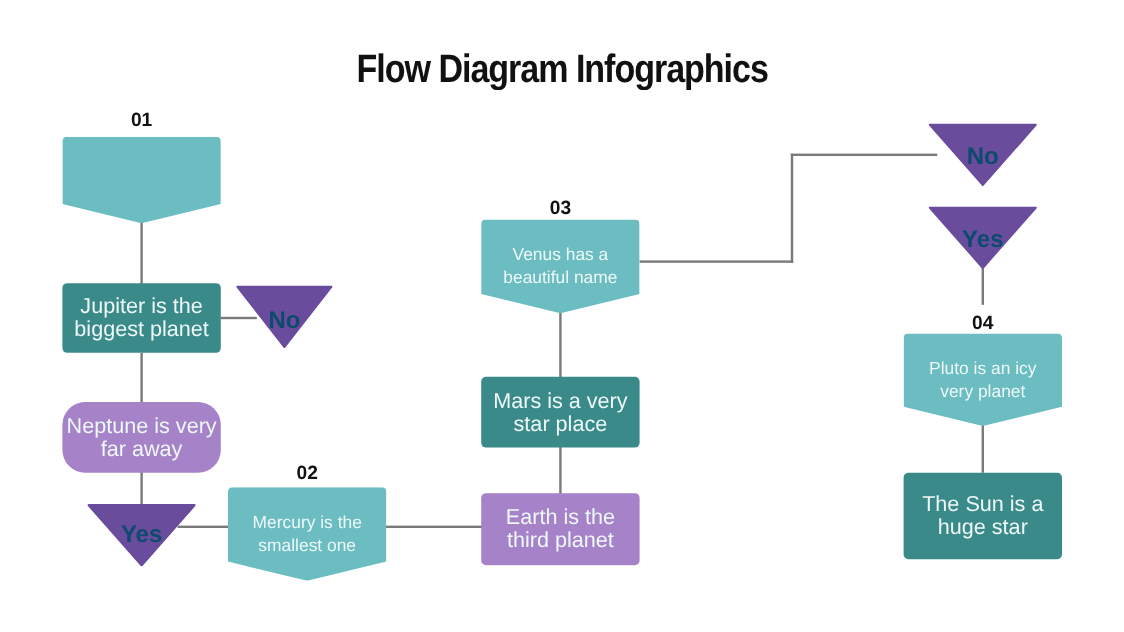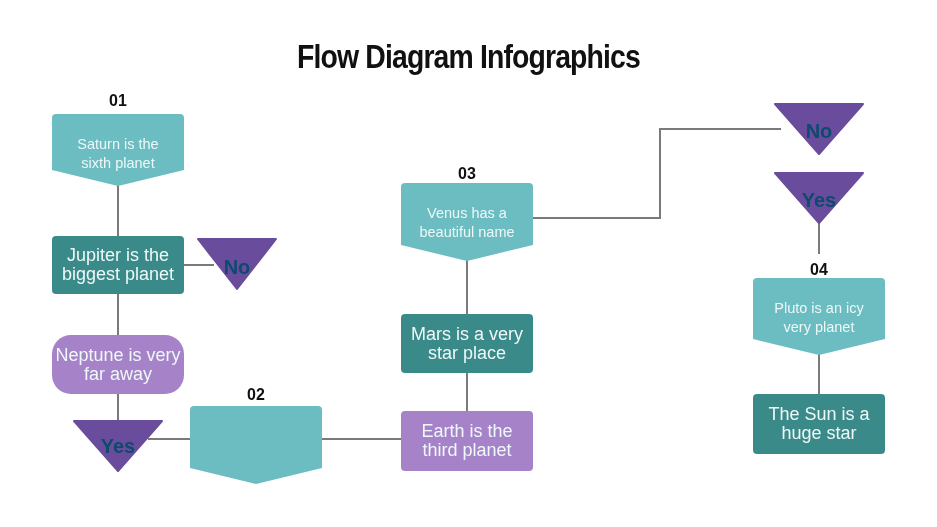--- a/index.html
+++ b/index.html
@@ -32,21 +32,20 @@
 <div class="line" style="left:659px;top:128px;width:2px;height:91px;"></div>
 <div class="line" style="left:659px;top:128px;width:122px;height:2px;"></div>
 <div class="line" style="left:818px;top:222px;width:2px;height:32px;"></div>
 <div class="line" style="left:818px;top:354px;width:2px;height:40px;"></div>
 
 <div class="num" style="left:98px;top:92px;">01</div>
 <div class="shape" style="left:52px;top:114px;width:132px;height:72px;">
   <svg width="132" height="72">
       <path d="M4 0 H128 Q132 0 132 4 V56 L66 72 L0 56 V4 Q0 0 4 0 Z" fill="#6bbdc1"></path>
     </svg>
-  <div class="txt" style="top:21px;"><span>Saturn is the</span><br><span>sixth planet</span></div>
 </div>
 
 <div class="box" style="left:52px;top:236px;width:132px;height:58px;background:#3a8a89;">
   <div><span>Jupiter is the</span><br><span>biggest planet</span></div>
 </div>
 
 <div class="tri" style="left:196px;top:238px;width:82px;height:52px;">
   <svg width="82" height="52">
       <path d="M2 1 H80 L41 51 Z" fill="#6a4c9c" stroke="#6a4c9c" stroke-width="2" stroke-linejoin="round"></path>
     </svg>
@@ -62,20 +61,21 @@
       <path d="M2 1 H90 L46 51 Z" fill="#6a4c9c" stroke="#6a4c9c" stroke-width="2" stroke-linejoin="round"></path>
     </svg>
   <div class="lbl" style="top:15px;">Yes</div>
 </div>
 
 <div class="num" style="left:236px;top:386px;">02</div>
 <div class="shape" style="left:190px;top:406px;width:132px;height:78px;">
   <svg width="132" height="78">
       <path d="M4 0 H128 Q132 0 132 4 V62 L66 78 L0 62 V4 Q0 0 4 0 Z" fill="#6bbdc1"></path>
     </svg>
+  <div class="txt" style="top:21px;"><span>Mercury is the</span><br><span>smallest one</span></div>
 </div>
 
 <div class="num" style="left:447px;top:165px;">03</div>
 <div class="shape" style="left:401px;top:183px;width:132px;height:78px;">
   <svg width="132" height="78">
       <path d="M4 0 H128 Q132 0 132 4 V62 L66 78 L0 62 V4 Q0 0 4 0 Z" fill="#6bbdc1"></path>
     </svg>
   <div class="txt" style="top:21px;"><span>Venus has a</span><br><span>beautiful name</span></div>
 </div>
 
@@ -102,15 +102,15 @@
 </div>
 
 <div class="num" style="left:799px;top:261px;">04</div>
 <div class="shape" style="left:753px;top:278px;width:132px;height:77px;">
   <svg width="132" height="77">
       <path d="M4 0 H128 Q132 0 132 4 V61 L66 77 L0 61 V4 Q0 0 4 0 Z" fill="#6bbdc1"></path>
     </svg>
   <div class="txt" style="top:21px;"><span>Pluto is an icy</span><br><span>very planet</span></div>
 </div>
 
-<div class="box" style="left:753px;top:394px;width:132px;height:60px;background:#3a8a89;">
+<div class="box" style="left:753px;top:394px;width:132px;height:72px;background:#3a8a89;">
   <div><span>The Sun is a</span><br><span>huge star</span></div>
 </div>
 
 </body></html>

